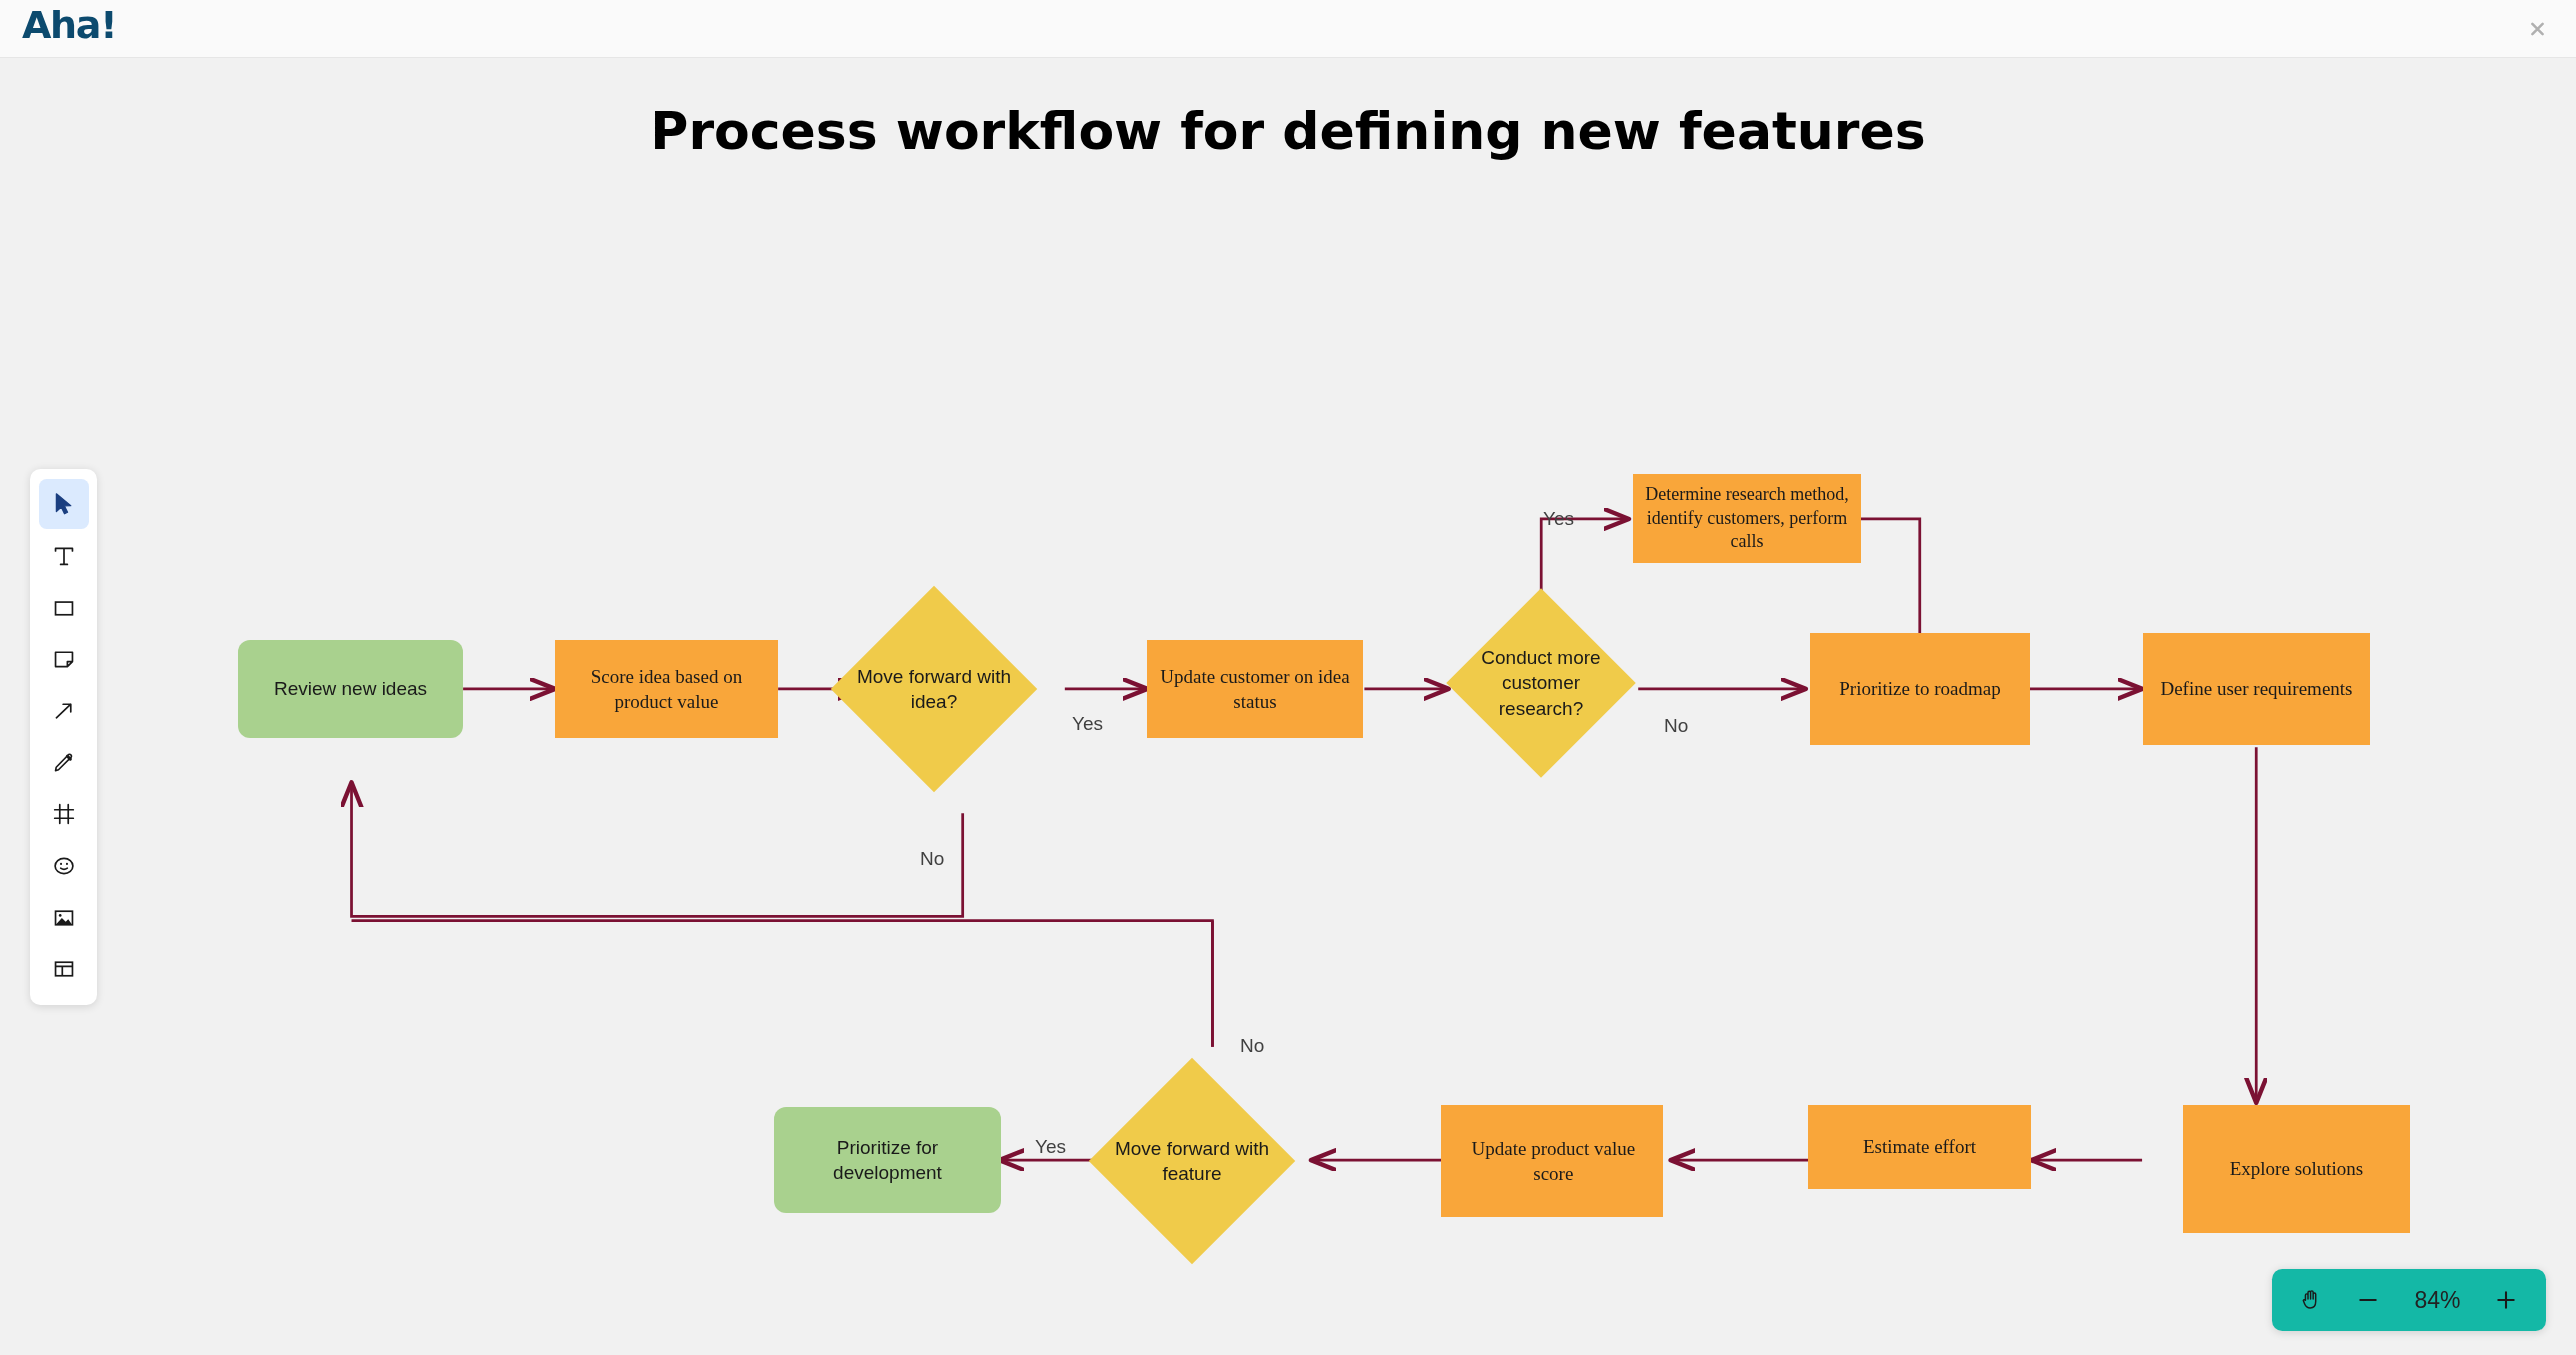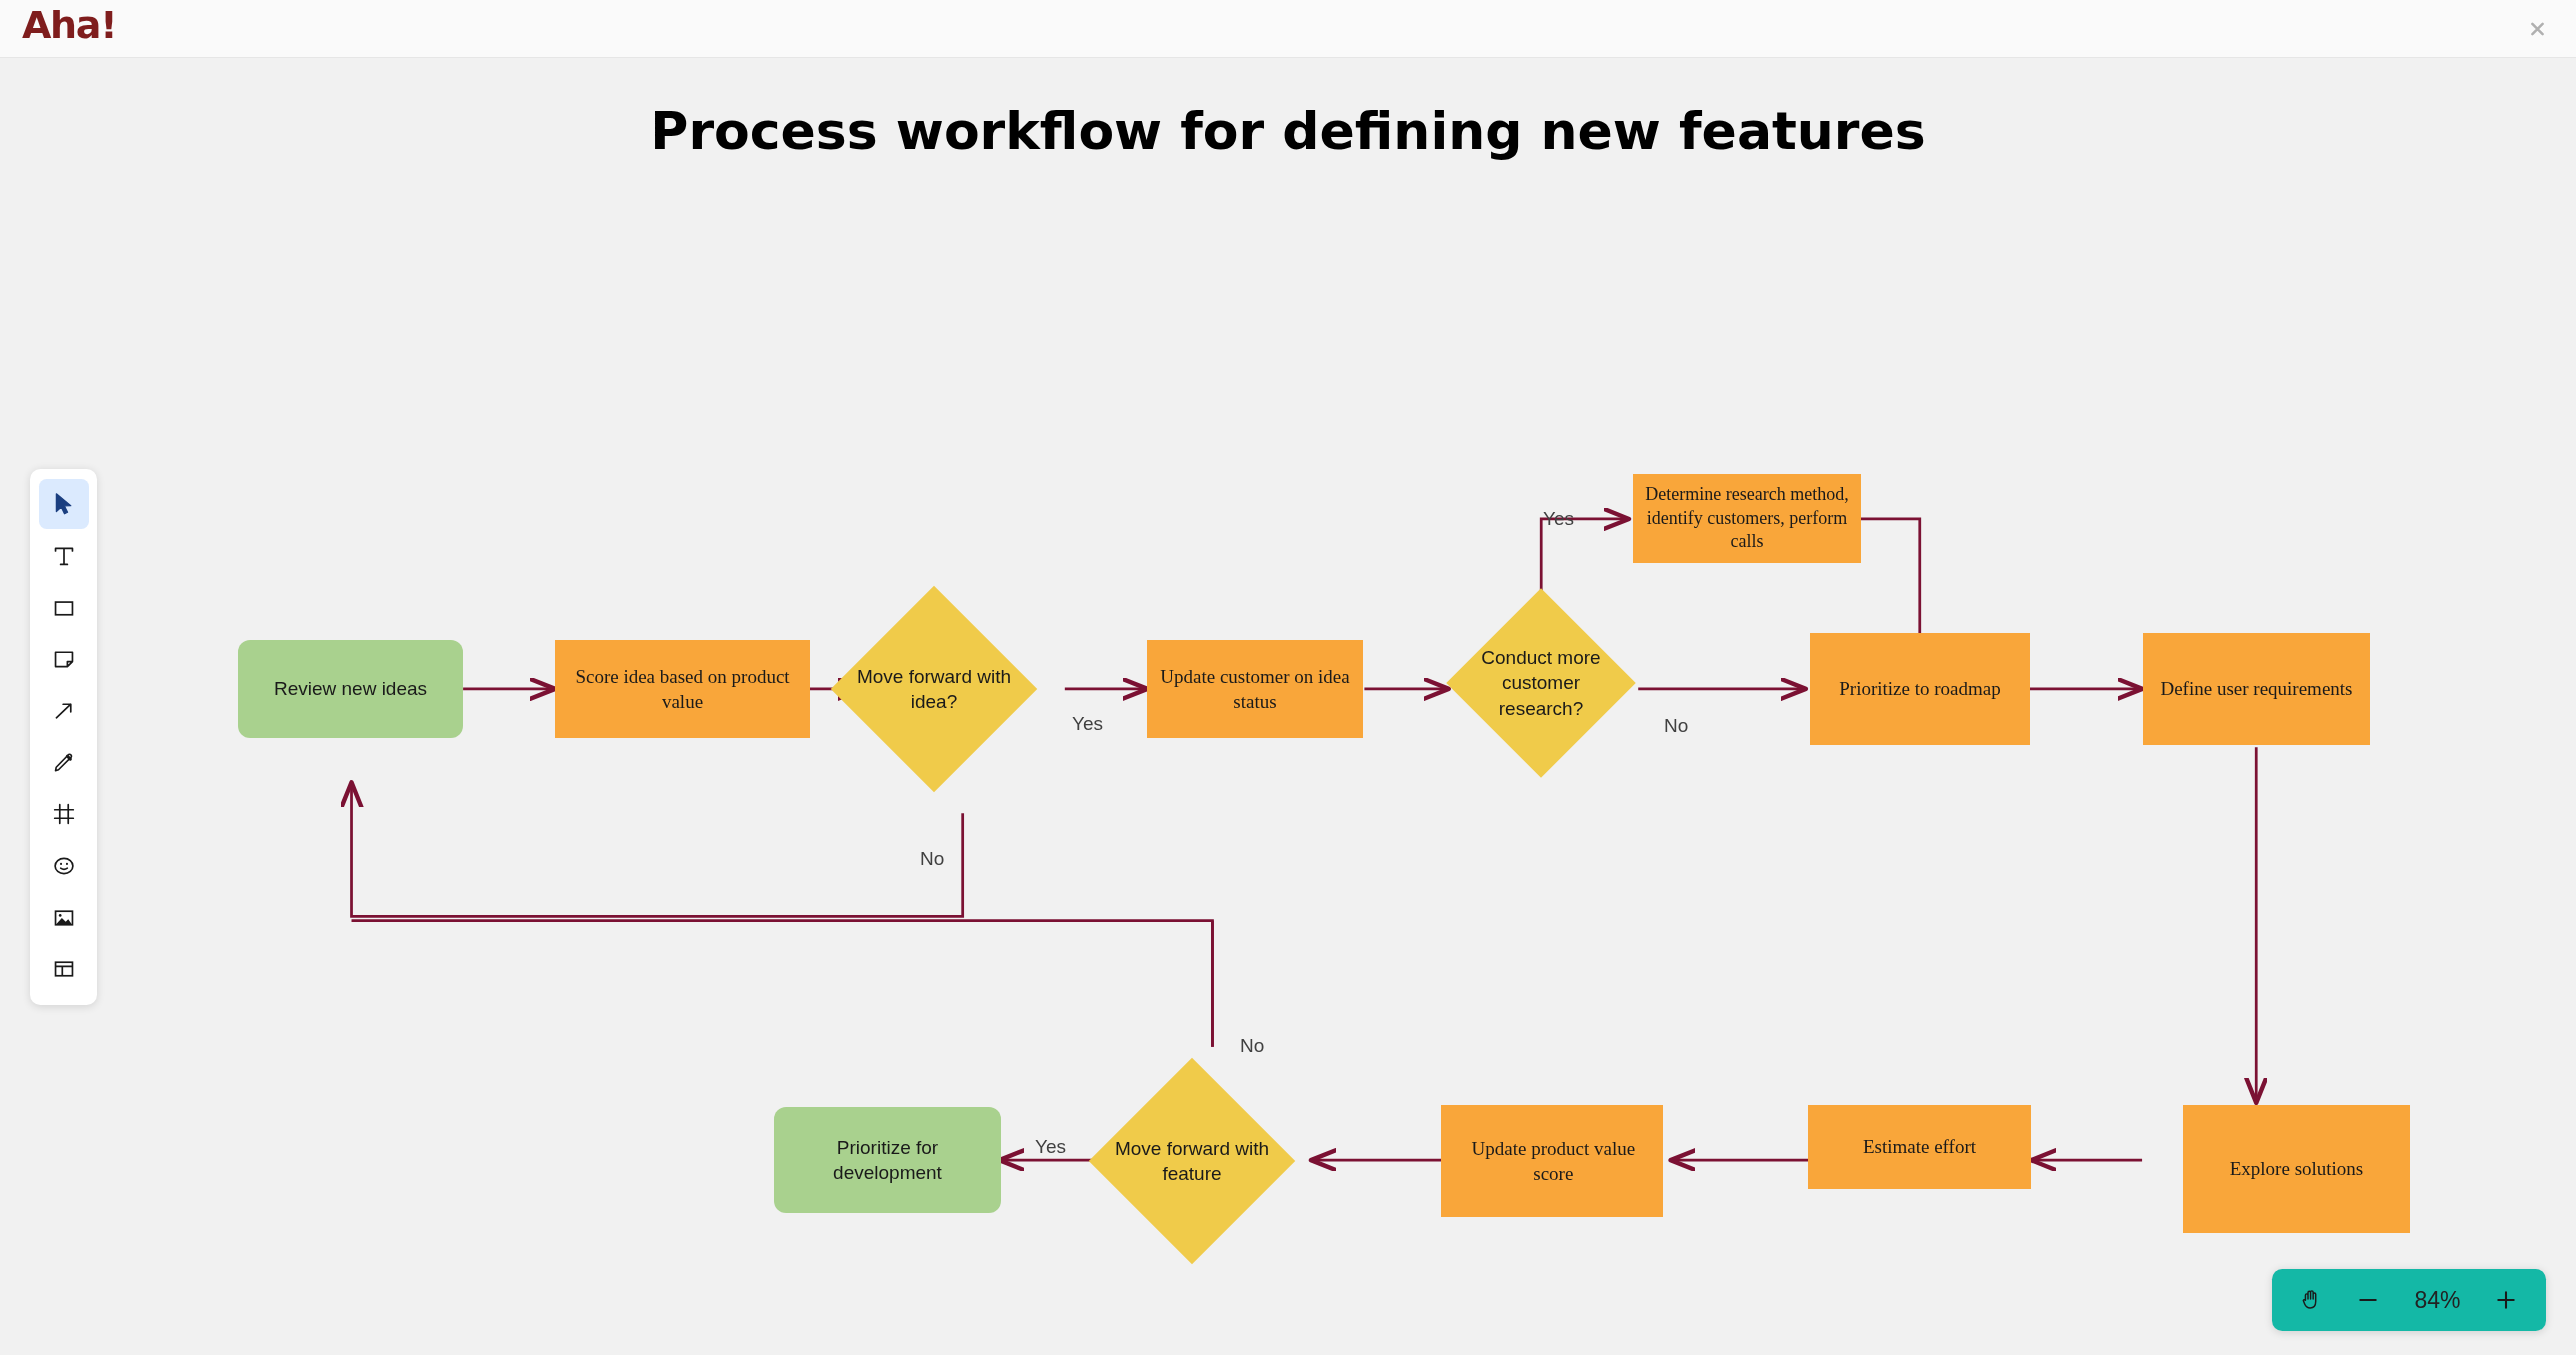--- a/index.html
+++ b/index.html
@@ -17,21 +17,21 @@
     position: absolute; top: 0; left: 0;
     width: 2576px; height: 58px;
     background: #fafafa;
     border-bottom: 0.9px solid #e6e6e6;
     z-index: 40;
   }
   .logo {
     position: absolute; left: 22px; top: 3.4px;
     font-size: 38px; font-weight: 800;
     letter-spacing: -1.3px;
-    color: #7f1d1d;
+    color: #0c4a6e;
     font-family: "DejaVu Sans", sans-serif;
   }
   .close-btn {
     position: absolute; right: 24px; top: 50%;
     transform: translateY(-50%);
     width: 29px; height: 29px;
     display: flex; align-items: center; justify-content: center;
     cursor: pointer;
   }
   .close-btn svg { stroke: #b0b0b0; }
@@ -195,21 +195,21 @@
           <path d="M1412 1152 L1412 1005 L1412 1005" marker-end="none"></path>
         </g>
 
         <g stroke="#7b1133" stroke-width="3.2" fill="none">
           <path d="M1412 1152 L1412 1005 L409 1005"></path>
         </g>
       </svg>
 
       <div class="node green" style="left:238px; top:582px; width:225px; height:98px;">Review new ideas</div>
 
-      <div class="node orange" style="left:555px; top:582px; width:255px; height:98px;">Score idea based on product value</div>
+      <div class="node orange" style="left:555px; top:582px; width:223px; height:98px;">Score idea based on product value</div>
 
       <div class="diamond-wrap" style="left:861px; top:558px; width:146px; height:146px;">
         <div class="diamond-shape"></div>
         <div class="diamond-label" style="left:-30px; right:-30px;">Move forward with idea?</div>
       </div>
 
       <div class="node orange" style="left:1147px; top:582px; width:216px; height:98px;">Update customer on idea status</div>
 
       <div class="diamond-wrap" style="left:1474px; top:622px; width:134px; height:134px; top:558px;">
         <div class="diamond-shape"></div>

